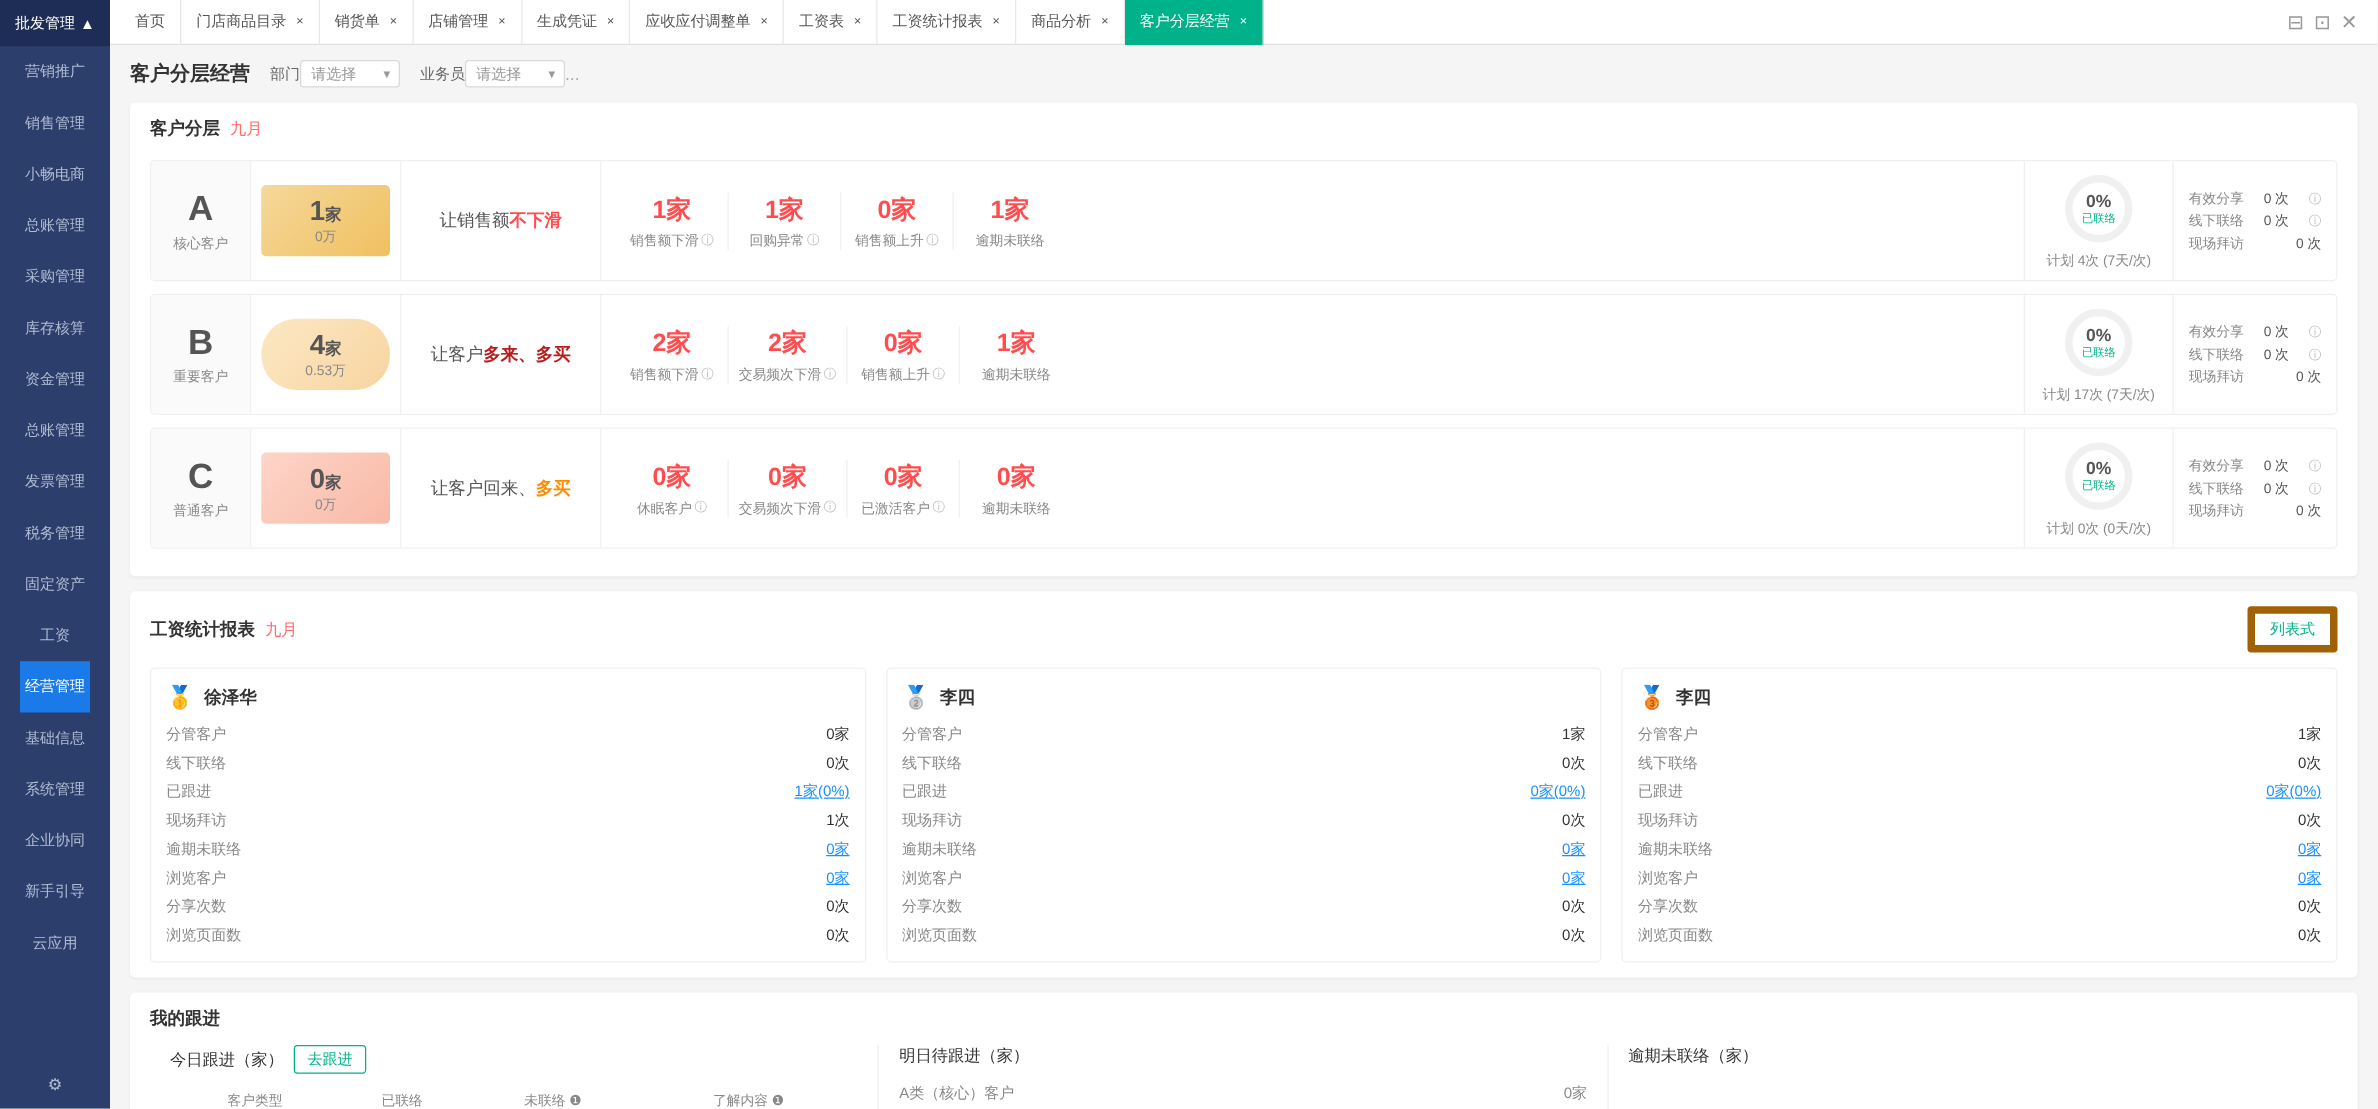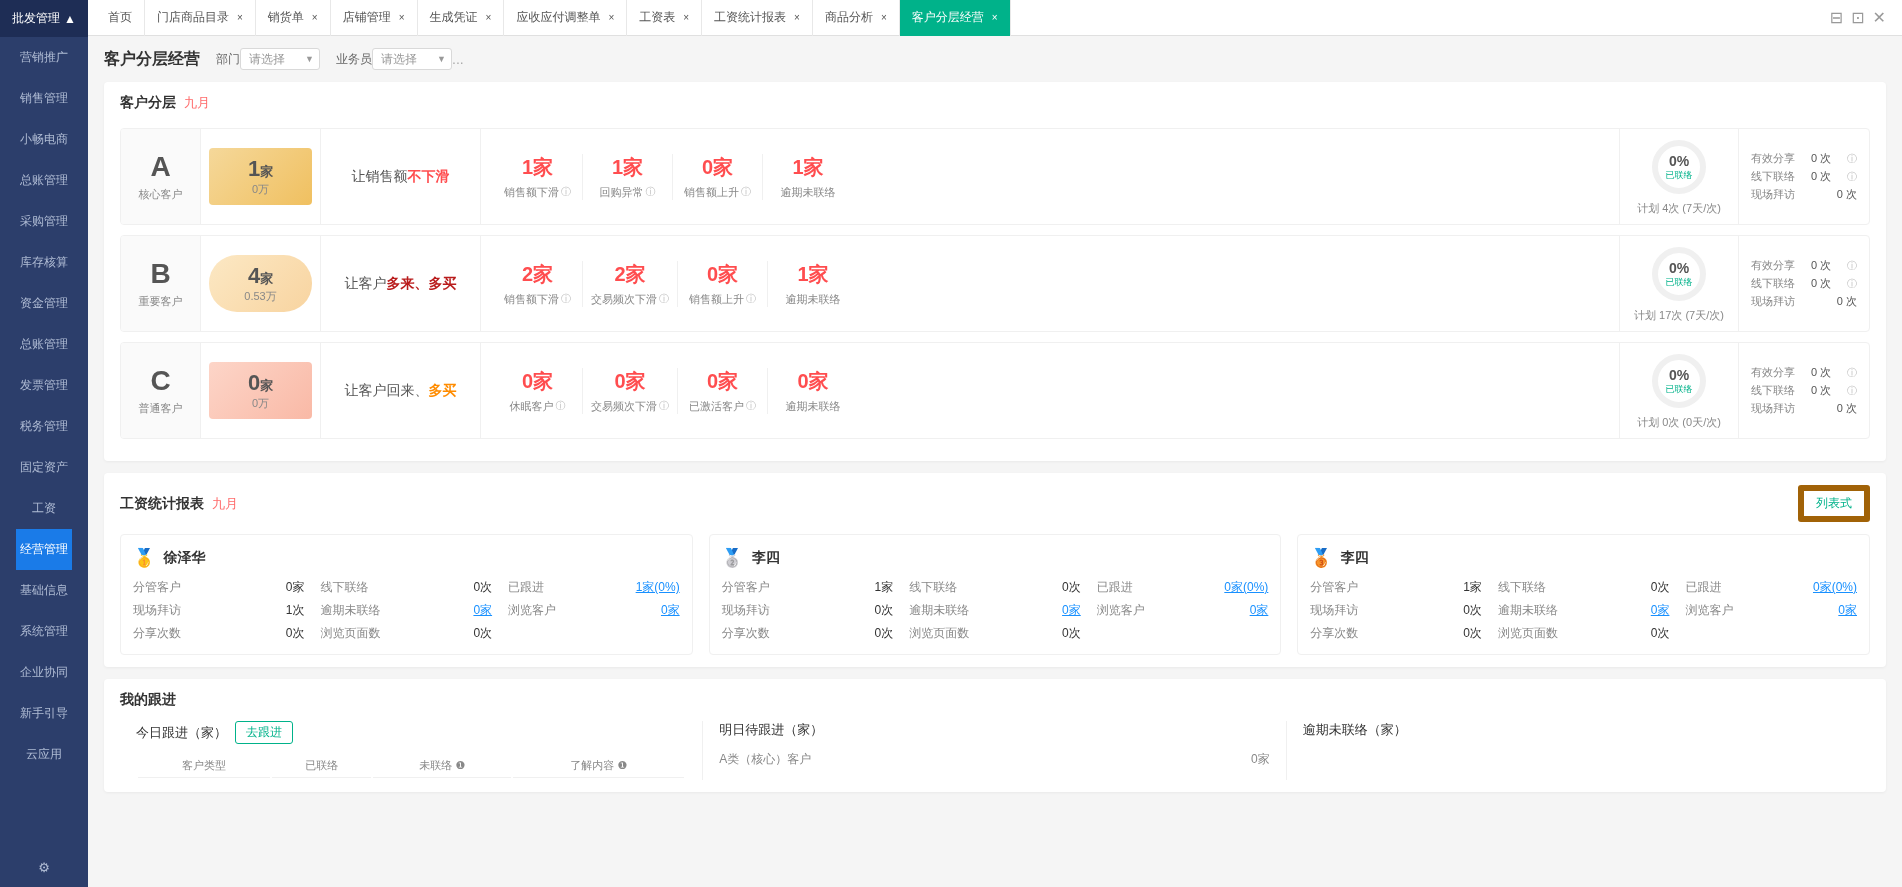--- a/index.html
+++ b/index.html
@@ -284,21 +284,21 @@
     .staff-name-row {
       display: flex;
       align-items: center;
       gap: 8px;
       margin-bottom: 10px;
     }
     .staff-rank-icon { font-size: 18px; }
     .staff-name { font-size: 14px; font-weight: bold; color: #333; }
     .staff-stats-grid {
       display: grid;
-      grid-template-columns: repeat(3, 1fr);
+      grid-template-columns: repeat(1, 1fr);
       gap: 6px 16px;
     }
     .staff-stat-row { display: flex; justify-content: space-between; align-items: center; font-size: 12px; }
     .staff-stat-label { color: #888; }
     .staff-stat-val { color: #333; }
     .staff-stat-val.link { color: #1890ff; text-decoration: underline; cursor: pointer; }
 
     
     .follow-section { background: #fff; border-radius: 4px; padding: 12px 16px; box-shadow: 0 1px 3px rgba(0,0,0,0.05); }
     .follow-header { display: flex; align-items: center; margin-bottom: 12px; }

